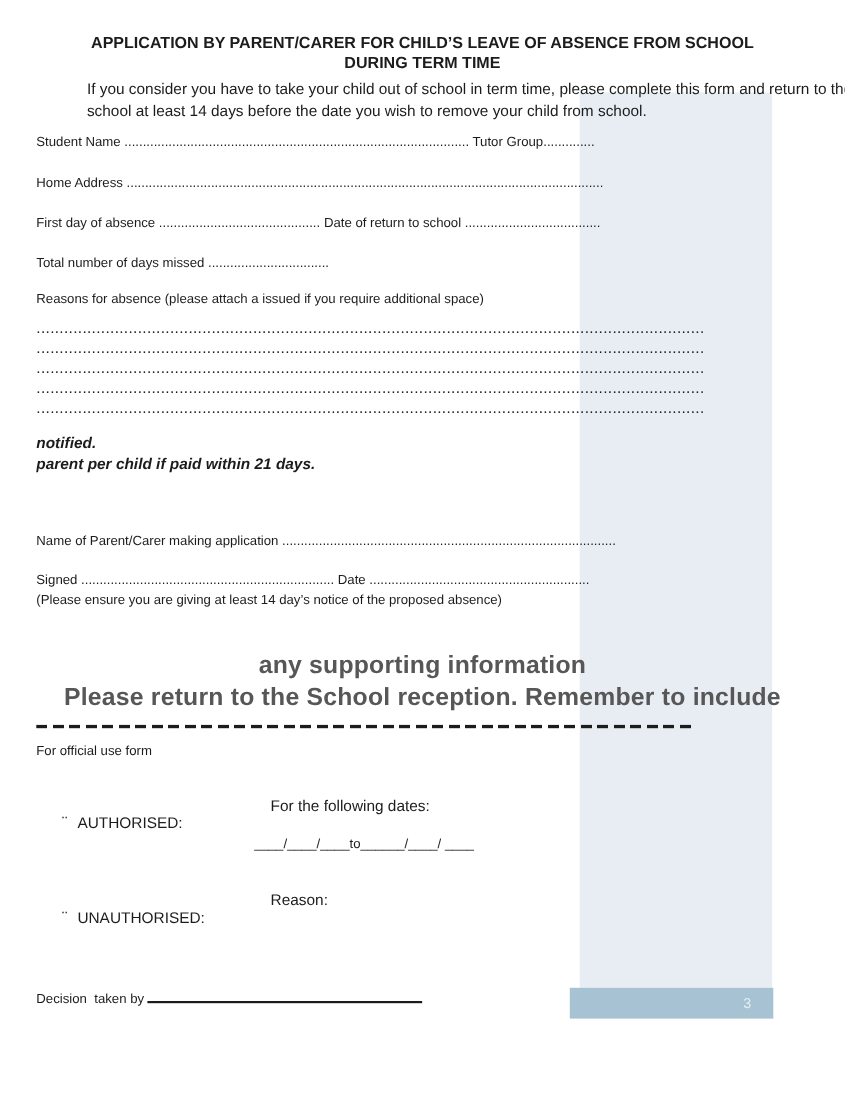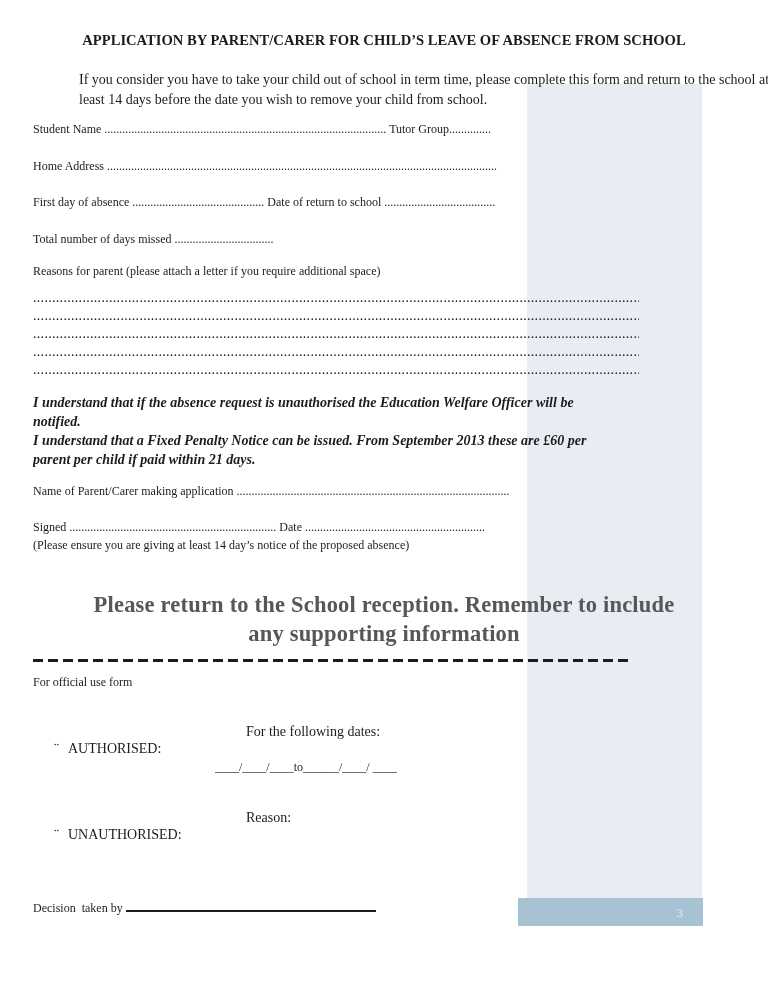--- a/index.html
+++ b/index.html
@@ -7,21 +7,21 @@
     --footer:#a6c2d3;
     --pagenum:#e3edf3;
     --ink:#1c1c1c;
     --gray:#575757;
   }
   html,body{margin:0;padding:0;background:#ffffff;}
   .page{
     position:relative;
     width:768px;height:994px;
     background:#ffffff;
-    font-family:Liberation Serif, serif;
+    font-family:Liberation Sans, sans-serif;
     color:var(--ink);
     overflow:hidden;
   }
   .band{
     position:absolute;left:527px;top:84px;width:175px;height:814px;
     background:var(--band);z-index:0;
   }
   .footer-bar{
     position:absolute;left:518px;top:898px;width:185px;height:28px;
     background:var(--footer);z-index:1;
@@ -68,68 +68,67 @@
 <body>
 
 <div class="page">
 
   <div class="band"></div>
 
   <div class="content">
 
     <div class="abs doc-title">
       <div>APPLICATION BY PARENT/CARER FOR CHILD’S LEAVE OF ABSENCE FROM SCHOOL</div>
+      <div>DURING TERM TIME</div>
     </div>
 
     <div class="abs intro">If you consider you have to take your child out of school in term time, please complete this form and return to the school at least 14 days before the date you wish to remove your child from school.</div>
 
     <div class="abs line" style="top:122px"><span>Student Name</span><span> .............................................................................................. </span><span>Tutor Group</span><span>..............</span></div>
 
     <div class="abs line" style="top:159px"><span>Home Address</span><span> ..................................................................................................................................</span></div>
 
     <div class="abs line" style="top:195px"><span>First day of absence</span><span> ............................................ </span><span>Date of return to school</span><span> .....................................</span></div>
 
     <div class="abs line" style="top:232px"><span>Total number of days missed</span><span> .................................</span></div>
 
-    <div class="abs line" style="top:264px">Reasons for parent (please attach a letter if you require additional space)</div>
+    <div class="abs line" style="top:264px">Reasons for absence (please attach a issued if you require additional space)</div>
 
     <div class="abs dotline" style="top:290px">...........................................................................................................................................................................</div>
     <div class="abs dotline" style="top:308px">...........................................................................................................................................................................</div>
     <div class="abs dotline" style="top:326px">...........................................................................................................................................................................</div>
     <div class="abs dotline" style="top:344px">...........................................................................................................................................................................</div>
     <div class="abs dotline" style="top:362px">...........................................................................................................................................................................</div>
 
     <div class="abs decl" style="top:393px">
-      <div>I understand that if the absence request is unauthorised the Education Welfare Officer will be</div>
       <div>notified.</div>
-      <div>I understand that a Fixed Penalty Notice can be issued. From September 2013 these are £60 per</div>
       <div>parent per child if paid within 21 days.</div>
     </div>
 
     <div class="abs line" style="top:484px"><span>Name of Parent/Carer making application</span><span> ...........................................................................................</span></div>
 
     <div class="abs line" style="top:520px"><span>Signed</span><span> ..................................................................... </span><span>Date</span><span> ............................................................</span></div>
 
     <div class="abs line" style="top:538px">(Please ensure you are giving at least 14 day’s notice of the proposed absence)</div>
 
     <div class="abs big-note">
+      <div>any supporting information</div>
       <div>Please return to the School reception. Remember to include</div>
-      <div>any supporting information</div>
     </div>
 
     <div class="dashes"></div>
 
     <div class="abs line" style="top:675px">For official use form</div>
 
     <div class="abs row" style="top:724px">
       <span class="checkbox-glyph">¨</span><span>AUTHORISED:</span>
       <span class="col2">For the following dates:</span>
     </div>
 
-    <div class="abs line" style="left:215px;top:760px">____/____/____to______/____/ ____</div>
+    <div class="abs line" style="left:231px;top:760px">____/____/____to______/____/ ____</div>
 
     <div class="abs row" style="top:810px">
       <span class="checkbox-glyph">¨</span><span>UNAUTHORISED:</span>
       <span class="col2">Reason:</span>
     </div>
 
     <div class="abs line" style="top:895px"><span>Decision  taken by </span><span class="underline-fill"></span></div>
 
   </div>
 

